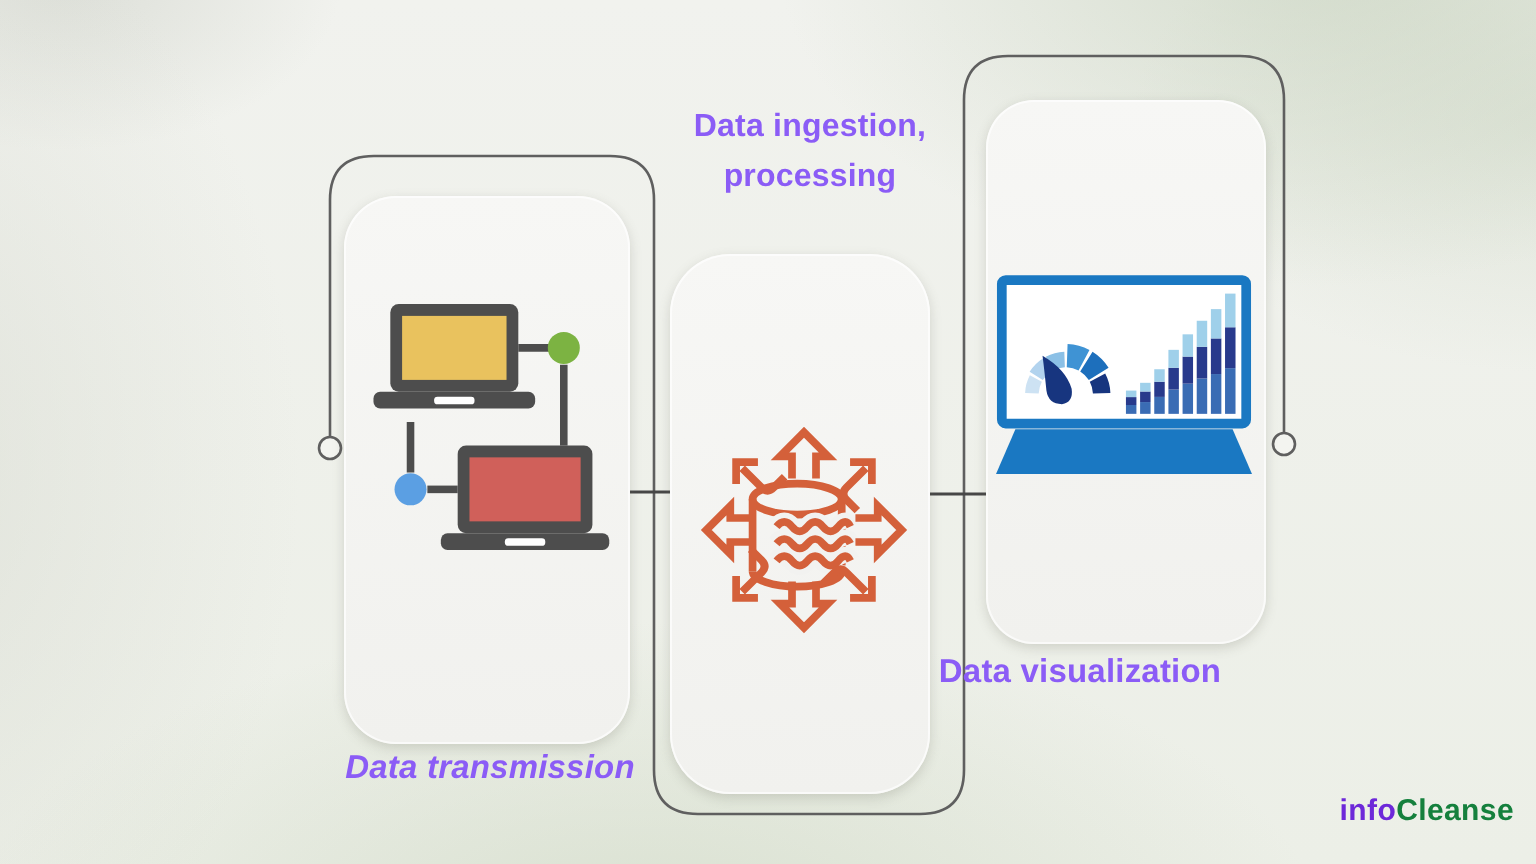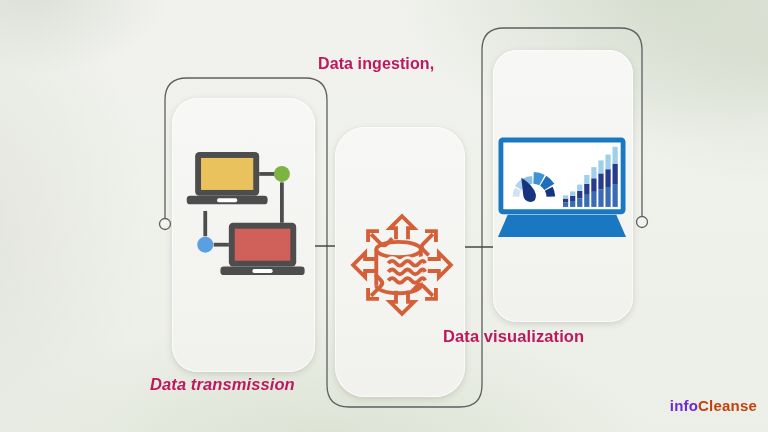--- a/index.html
+++ b/index.html
@@ -17,34 +17,34 @@
   .card{
     position:absolute;
     background:linear-gradient(180deg,#f7f7f5,#f1f1ee);
     border-radius:26px;
     box-shadow:0 2px 6px rgba(100,100,88,.22), inset 0 0 0 1px rgba(255,255,255,.65);
   }
   #card-left{left:172px;top:98px;width:143px;height:274px;}
   #card-mid{left:335px;top:127px;width:130px;height:270px;border-radius:30px;}
   #card-right{left:493px;top:50px;width:140px;height:272px;border-radius:24px;}
   .label{
-    position:absolute;font-weight:700;color:#be185d;
+    position:absolute;font-weight:700;color:#8b5cf6;text-align:center;
     font-size:16.5px;line-height:25px;letter-spacing:.1px;
   }
   #label-left{left:150px;top:372px;width:190px;font-style:italic;}
   #heading-mid{left:318px;top:51px;width:174px;font-size:16px;}
   #label-right{left:443px;top:323px;width:194px;line-height:26px;}
   .icon{position:absolute;}
   #icon-left{left:180px;top:143px;width:128px;height:136px;}
   #icon-mid{left:342px;top:205px;width:120px;height:120px;}
   #icon-right{left:498px;top:137px;width:128px;height:103px;}
   #overlay{position:absolute;left:0;top:0;pointer-events:none;}
   #logo{position:absolute;right:11px;top:397px;font-size:15px;font-weight:700;letter-spacing:.2px;}
   #logo .p1{color:#6d28d9;}
-  #logo .p2{color:#c2410c;}
+  #logo .p2{color:#15803d;}
 </style>
 </head>
 <body>
 
 <svg id="overlay" width="768" height="432" viewBox="0 0 768 432">
   <path d="M 165,219 L 165,100 Q 165,78 187,78 L 305,78 Q 327,78 327,100 L 327,385 Q 327,407 349,407 L 460,407 Q 482,407 482,385 L 482,50 Q 482,28 504,28 L 620,28 Q 642,28 642,50 L 642,216" fill="none" stroke="#5f5f5f" stroke-width="1.3"></path>
   <circle cx="165" cy="224" r="5.5" fill="#f3f4f0" stroke="#5f5f5f" stroke-width="1.3"></circle>
   <circle cx="642" cy="222" r="5.5" fill="#f3f4f0" stroke="#5f5f5f" stroke-width="1.3"></circle>
   <g stroke="#474747" stroke-width="1.5" fill="none">
     <path d="M 304,246 L 349,246"></path>
@@ -162,19 +162,20 @@
     </g>
   <polygon points="10,80 122,80 132,103 0,103" fill="#1a78c2"></polygon>
 </svg>
 
 <div class="label" id="label-left">
   <div>Data transmission</div>
 </div>
 
 <div class="label" id="heading-mid">
   <div>Data ingestion,</div>
+  <div>processing</div>
 </div>
 
 <div class="label" id="label-right">
   <div>Data visualization</div>
 </div>
 
 <div id="logo"><span class="p1">info</span><span class="p2">Cleanse</span></div>
 
 </body></html>

